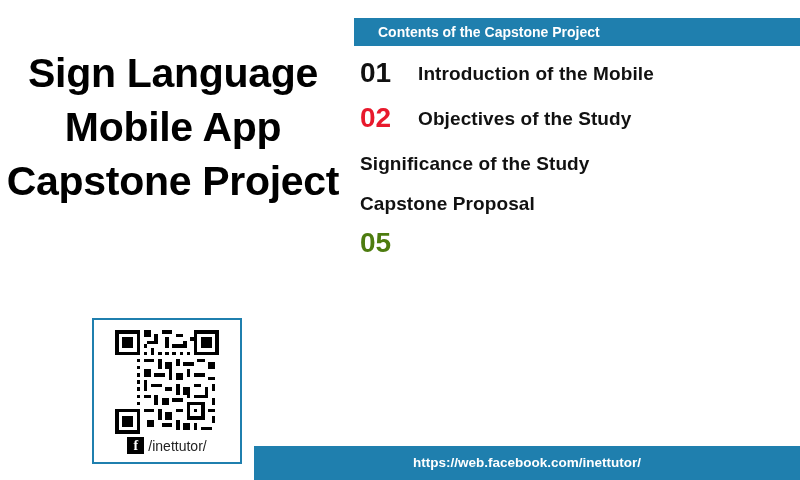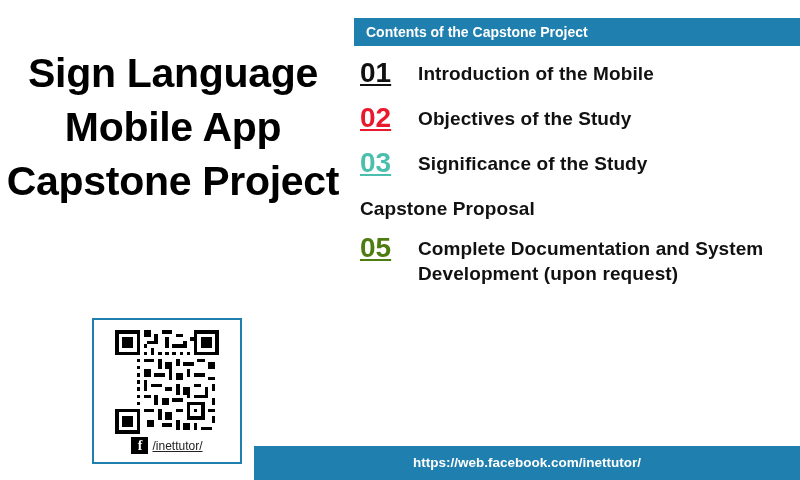--- a/index.html
+++ b/index.html
@@ -77,24 +77,23 @@
     height: 17px;
     background: #000000;
     color: #ffffff;
     font-family: "Liberation Serif", serif;
     font-weight: bold;
     font-size: 14px;
     line-height: 17px;
     text-align: center;
   }
   .fb-handle {
-    font-size: 12px;
+    font-size: 14px;
     color: #222222;
     font-weight: normal;
-    text-decoration: underline;
   }
 
   
   .right-panel {
     position: absolute;
     left: 350px;
     top: 0;
     width: 450px;
     height: 480px;
   }
@@ -102,41 +101,40 @@
     position: absolute;
     left: 4px;
     top: 18px;
     width: 446px;
     height: 28px;
     background: #1f7fae;
     color: #ffffff;
     font-size: 14px;
     font-weight: bold;
     line-height: 28px;
-    padding-left: 12px;
+    padding-left: 24px;
     box-sizing: border-box;
   }
   .toc {
     position: absolute;
     left: 10px;
     top: 55px;
     width: 440px;
   }
   .toc-item {
     display: flex;
     align-items: flex-start;
     margin-bottom: 9px;
   }
   .toc-num {
     flex: 0 0 58px;
     font-size: 28px;
     font-weight: bold;
     line-height: 36px;
     text-align: left;
-    text-decoration: underline;
   }
   .toc-label {
     flex: 1 1 auto;
     font-size: 19px;
     font-weight: bold;
     color: #111111;
     line-height: 1.32;
     padding-top: 6px;
     letter-spacing: 0.1px;
   }
@@ -277,27 +275,25 @@
     <div class="toc">
       <div class="toc-item">
         <div class="toc-num" style="color:#111111">01</div>
         <div class="toc-label">Introduction  of the Mobile</div>
       </div>
       <div class="toc-item">
         <div class="toc-num" style="color:#e8192c">02</div>
         <div class="toc-label">Objectives  of the Study</div>
       </div>
       <div class="toc-item">
-        <div class="toc-num" style="color:#4bbfae">03</div>
         <div class="toc-label">Significance  of the Study</div>
       </div>
       <div class="toc-item">
         <div class="toc-label">Capstone Proposal</div>
       </div>
       <div class="toc-item">
         <div class="toc-num" style="color:#4d7c0f">05</div>
-        <div class="toc-label">Complete Documentation and System Development (upon request)</div>
       </div>
     </div>
   </div>
 
   <div class="bottom-bar">https://web.facebook.com/inettutor/</div>
 </div>
 
 </body></html>

